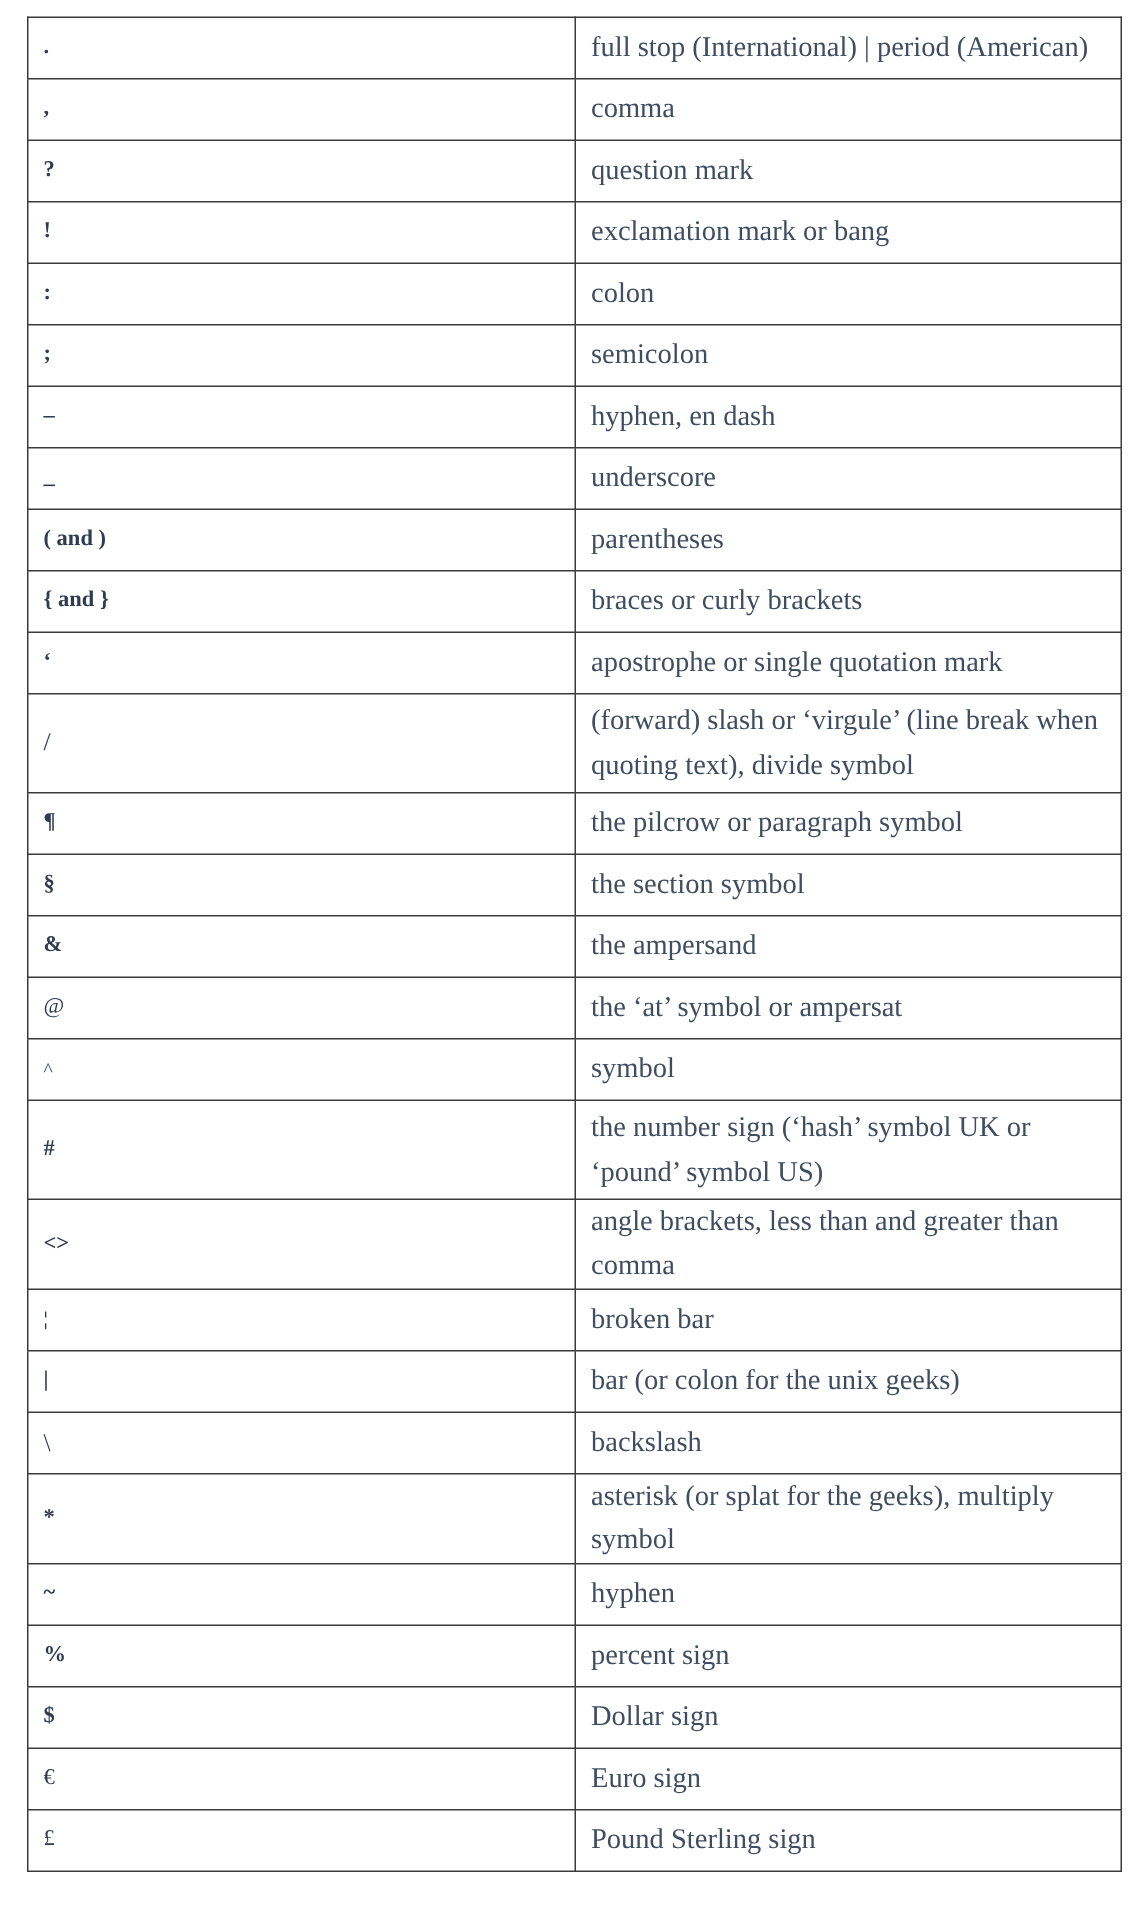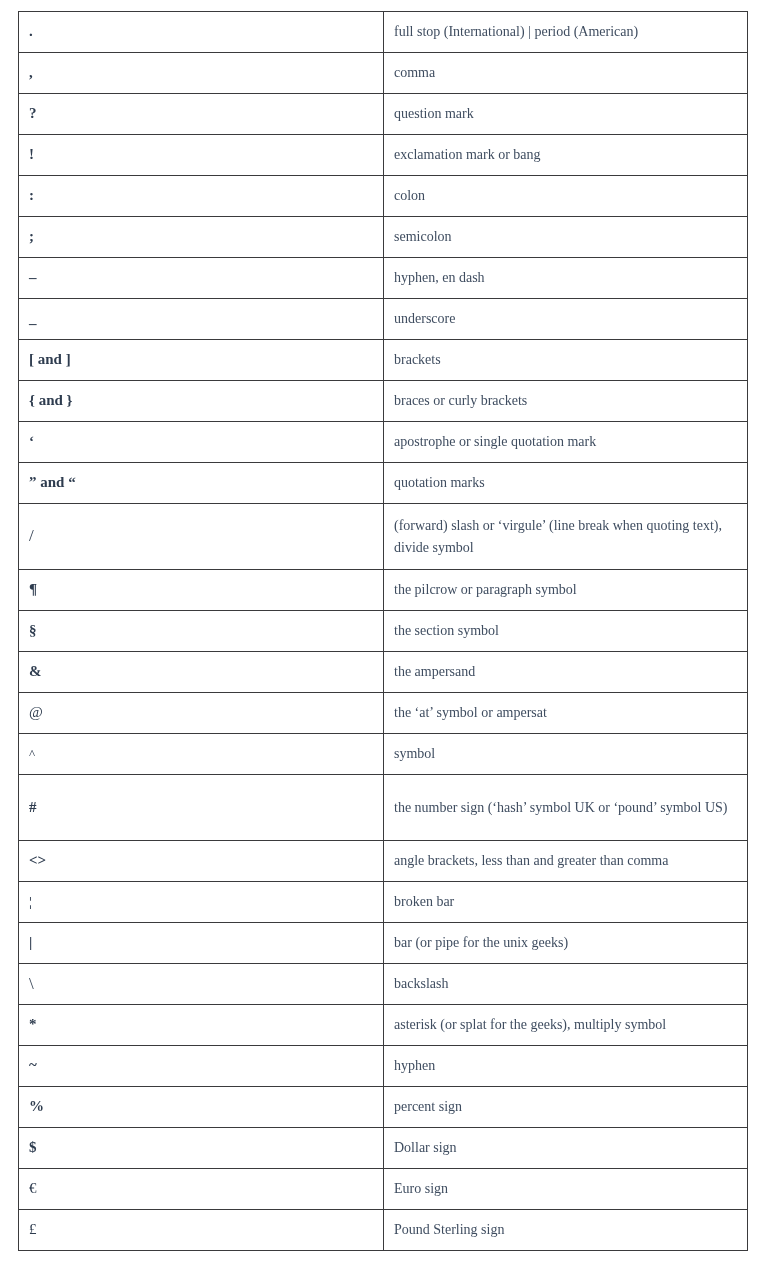--- a/index.html
+++ b/index.html
@@ -34,21 +34,21 @@
   td.symbol-cell {
     padding-left: 13px;
     font-weight: bold;
     color: #2e3c4f;
     font-size: 15px;
     line-height: 1.3;
   }
   td.desc-cell {
     padding-left: 14px;
     color: #3f4d60;
-    font-size: 14px;
+    font-size: 19px;
     line-height: 1.55;
     font-weight: normal;
   }
   tr.row-single td { height: 40px; }
   tr.row-double td { height: 65px; }
 
   
   td.symbol-cell.w-light { font-weight: normal; }
   td.symbol-cell.sz-lg { font-size: 17px; }
   td.symbol-cell.sz-sm { font-size: 13px; }
@@ -89,34 +89,30 @@
         </tr>
         <tr class="row-single">
           <td class="symbol-cell">–</td>
           <td class="desc-cell">hyphen, en dash</td>
         </tr>
         <tr class="row-single">
           <td class="symbol-cell">_</td>
           <td class="desc-cell">underscore</td>
         </tr>
         <tr class="row-single">
-          <td class="symbol-cell">[ and ]</td>
-          <td class="desc-cell">brackets</td>
+          <td class="symbol-cell">( and )</td>
+          <td class="desc-cell">parentheses</td>
         </tr>
         <tr class="row-single">
           <td class="symbol-cell">{ and }</td>
           <td class="desc-cell">braces or curly brackets</td>
         </tr>
         <tr class="row-single">
           <td class="symbol-cell">‘</td>
           <td class="desc-cell">apostrophe or single quotation mark</td>
-        </tr>
-        <tr class="row-single">
-          <td class="symbol-cell">” and “</td>
-          <td class="desc-cell">quotation marks</td>
         </tr>
         <tr class="row-double">
           <td class="symbol-cell w-light sz-lg">/</td>
           <td class="desc-cell">(forward) slash or ‘virgule’ (line break when quoting text), divide symbol</td>
         </tr>
         <tr class="row-single">
           <td class="symbol-cell">¶</td>
           <td class="desc-cell">the pilcrow or paragraph symbol</td>
         </tr>
         <tr class="row-single">
@@ -142,21 +138,21 @@
         <tr class="row-single">
           <td class="symbol-cell">&lt;&gt;</td>
           <td class="desc-cell">angle brackets, less than and greater than comma</td>
         </tr>
         <tr class="row-single">
           <td class="symbol-cell sz-sm">¦</td>
           <td class="desc-cell">broken bar</td>
         </tr>
         <tr class="row-single">
           <td class="symbol-cell">|</td>
-          <td class="desc-cell">bar (or pipe for the unix geeks)</td>
+          <td class="desc-cell">bar (or colon for the unix geeks)</td>
         </tr>
         <tr class="row-single">
           <td class="symbol-cell w-light sz-lg">\</td>
           <td class="desc-cell">backslash</td>
         </tr>
         <tr class="row-single">
           <td class="symbol-cell">*</td>
           <td class="desc-cell">asterisk (or splat for the geeks), multiply symbol</td>
         </tr>
         <tr class="row-single">

